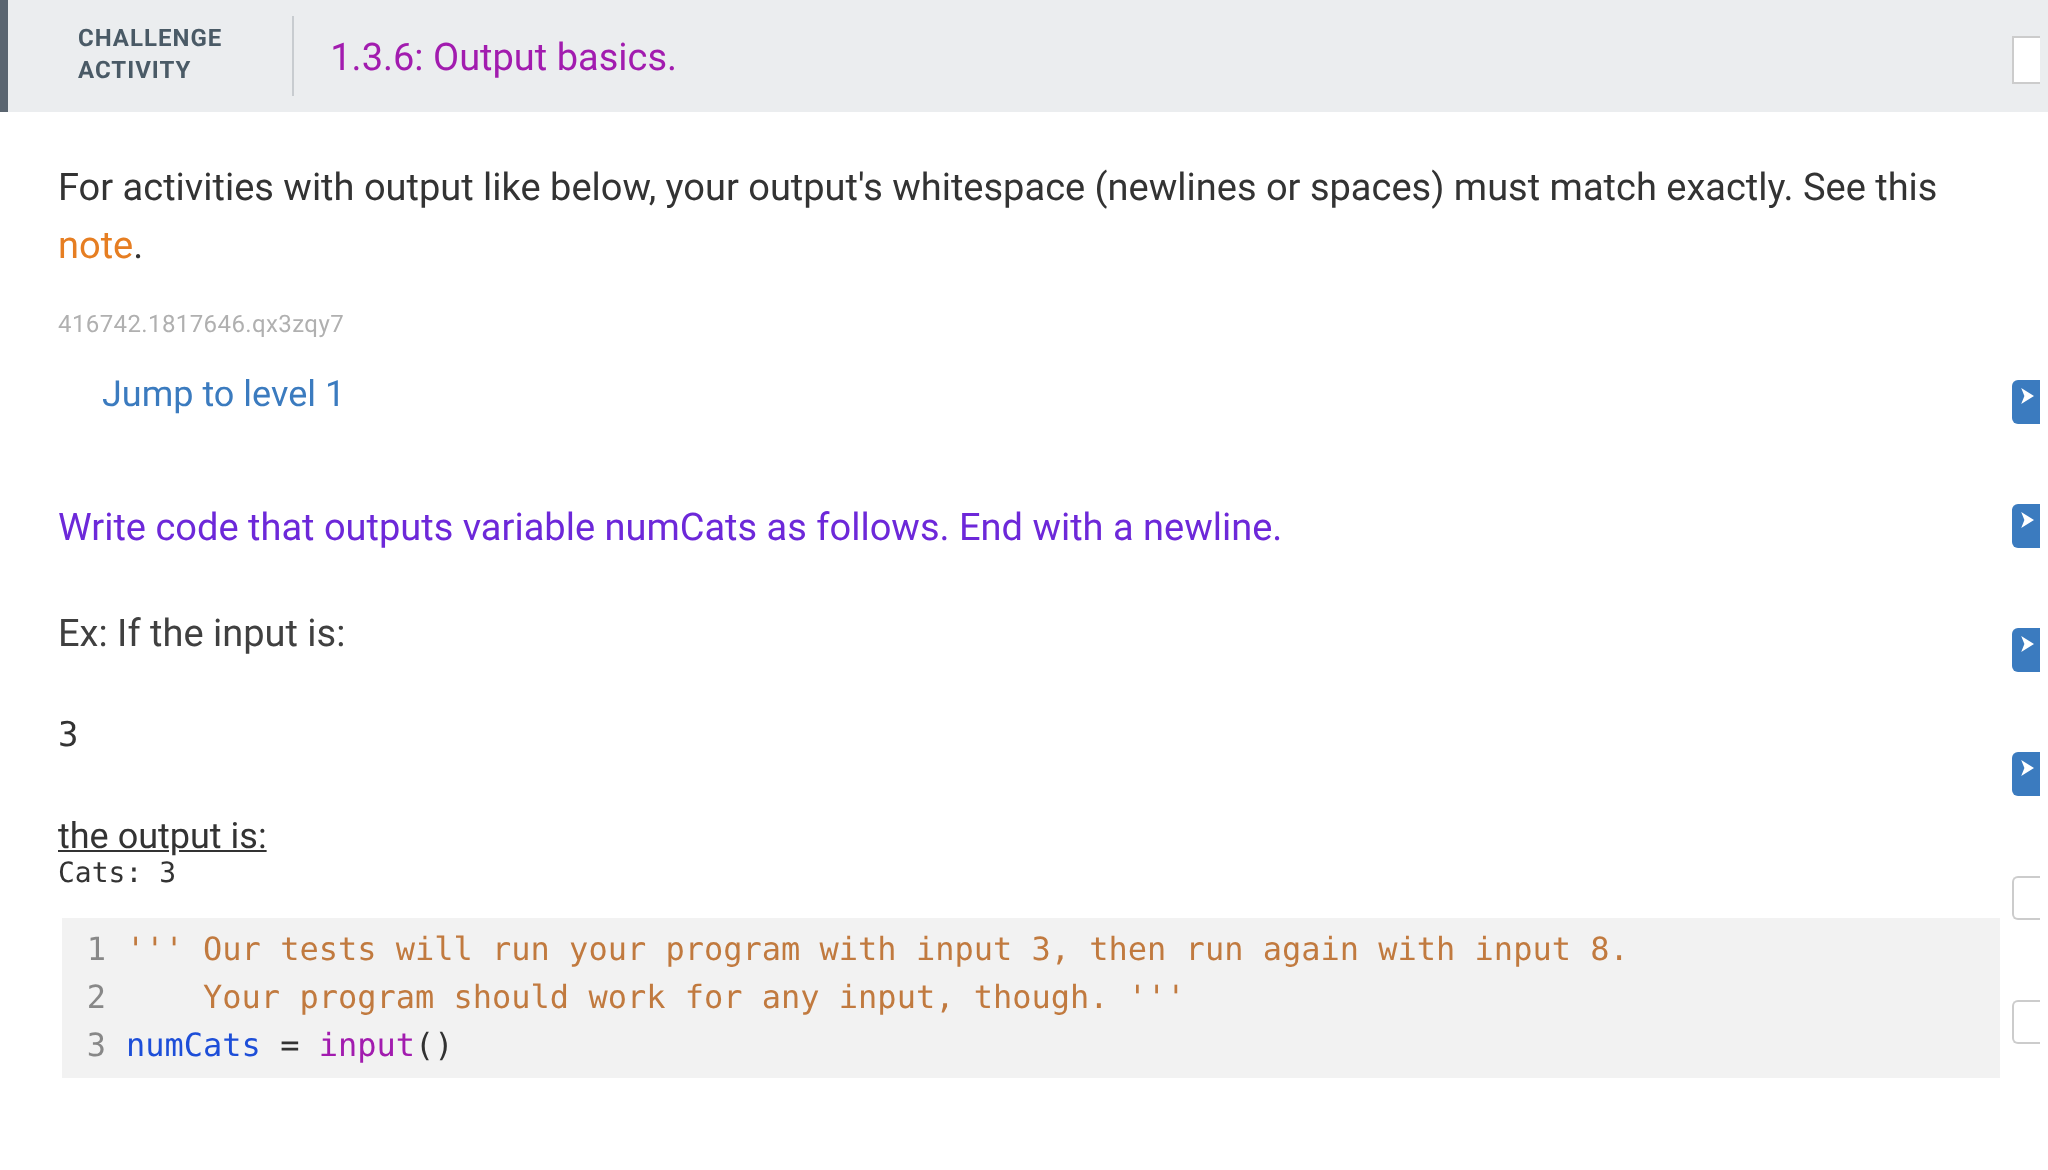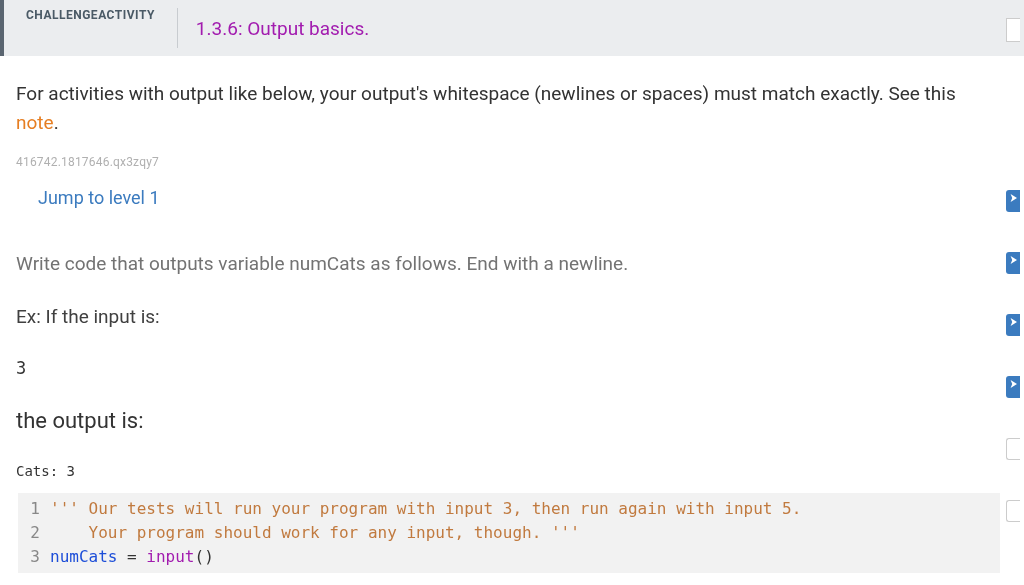--- a/index.html
+++ b/index.html
@@ -24,35 +24,35 @@
       border-left: 4px solid #5a6570;
       height: 56px;
       padding: 0;
     }
     .challenge-label {
       font-size: 12px;
       font-weight: 700;
       color: #4a5a66;
       letter-spacing: 0.5px;
       line-height: 1.3;
-      padding: 0 22px;
+      padding: 0 35px;
       border-right: 1px solid #c8ccd0;
       height: 40px;
       display: flex;
-      flex-direction: row;
+      flex-direction: column;
       justify-content: center;
     }
     .activity-title {
       font-size: 19px;
       color: #a21caf;
       padding-left: 18px;
       font-weight: 400;
     }
     .content {
-      padding: 24px 24px 0 16px;
+      padding: 24px 24px 0 29px;
     }
     .intro-text {
       font-size: 19px;
       color: #333;
       line-height: 1.5;
       margin-bottom: 18px;
     }
     .note-link {
       color: #e67e22;
       text-decoration: none;
@@ -67,38 +67,38 @@
     .jump-link {
       color: #3b7bbf;
       font-size: 18px;
       cursor: pointer;
       padding-left: 22px;
       margin-bottom: 44px;
       display: block;
     }
     .instruction {
       font-size: 19px;
-      color: #737373;
+      color: #6d28d9;
       margin-bottom: 30px;
     }
     .ex-label {
       font-size: 19px;
       color: #404040;
       margin-bottom: 30px;
     }
     .example-value {
       font-family: "Consolas", "Monaco", monospace;
       font-size: 17px;
       color: #333;
       margin-bottom: 30px;
     }
     .output-label {
-      font-size: 22px;
-      color: #333;
-      margin-bottom: 30px;
+      font-size: 18px;
+      color: #333;
+      text-decoration: underline;
     }
     .output-value {
       font-family: "Consolas", "Monaco", monospace;
       font-size: 14px;
       color: #333;
       margin-bottom: 14px;
     }
     .code-block {
       background: #f2f2f2;
       padding: 4px 0;
@@ -208,21 +208,21 @@
 
   <p class="example-value">3</p>
 
   <p class="output-label">the output is:</p>
 
   <p class="output-value">Cats: 3</p>
 
   <div class="code-block" id="code-block">
       <div class="code-line">
         <span class="line-num">1</span>
-        <span class="code-text"><span class="code-str">''' Our tests will run your program with input 3, then run again with input 5.</span></span>
+        <span class="code-text"><span class="code-str">''' Our tests will run your program with input 3, then run again with input 8.</span></span>
       </div>
       <div class="code-line">
         <span class="line-num">2</span>
         <span class="code-text"><span class="code-str">    Your program should work for any input, though. '''</span></span>
       </div>
       <div class="code-line">
         <span class="line-num">3</span>
         <span class="code-text"><span class="code-var">numCats </span><span class="code-op">= </span><span class="code-func">input</span><span class="code-paren">()</span></span>
       </div>
     </div>

